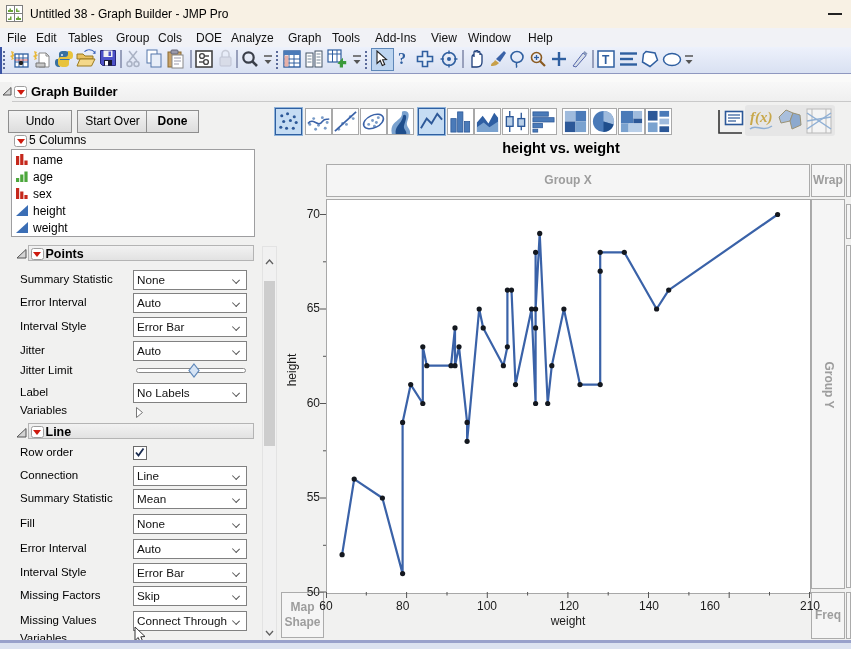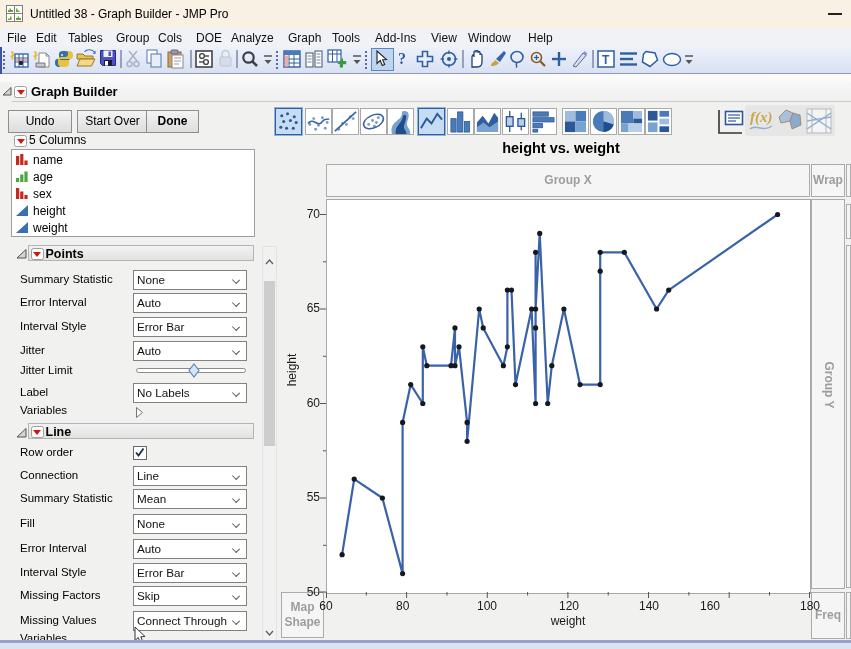--- a/index.html
+++ b/index.html
@@ -531,21 +531,21 @@
       <span class="ticklab" style="left:296px;top:585px;width:24px;text-align:right;">50</span>
       <span class="ticklab" style="left:262px;top:363px;transform:rotate(-90deg);transform-origin:center;display:inline-block;width:60px;text-align:center;">height</span>
     </div>
     <div id="xaxis">
       <span class="ticklab" style="left:316px;top:598.5px;width:20px;text-align:center;">60</span>
       <span class="ticklab" style="left:396px;top:598.5px;width:20px;text-align:left;">80</span>
       <span class="ticklab" style="left:474px;top:598.5px;width:26px;text-align:center;">100</span>
       <span class="ticklab" style="left:556px;top:598.5px;width:26px;text-align:center;">120</span>
       <span class="ticklab" style="left:636px;top:598.5px;width:26px;text-align:center;">140</span>
       <span class="ticklab" style="left:700px;top:598.5px;width:26px;text-align:left;">160</span>
-      <span class="ticklab" style="left:797px;top:598.5px;width:26px;text-align:center;">180</span>
+      <span class="ticklab" style="left:797px;top:598.5px;width:26px;text-align:center;">210</span>
       <span class="ticklab" style="left:538px;top:614px;width:60px;text-align:center;">weight</span>
     </div>
     <svg class="abs" style="left:306px;top:199.5px" width="20" height="393" viewBox="0 0 20 393">
       <g stroke="#555" stroke-width="1">
         <line x1="14" y1="14.5" x2="20" y2="14.5"></line>
           <line x1="14" y1="109" x2="20" y2="109"></line>
         <line x1="14" y1="203.5" x2="20" y2="203.5"></line>
           <line x1="14" y1="298" x2="20" y2="298"></line>
         <line x1="14" y1="392" x2="20" y2="392"></line>
         <line x1="17" y1="61.8" x2="20" y2="61.8"></line>

